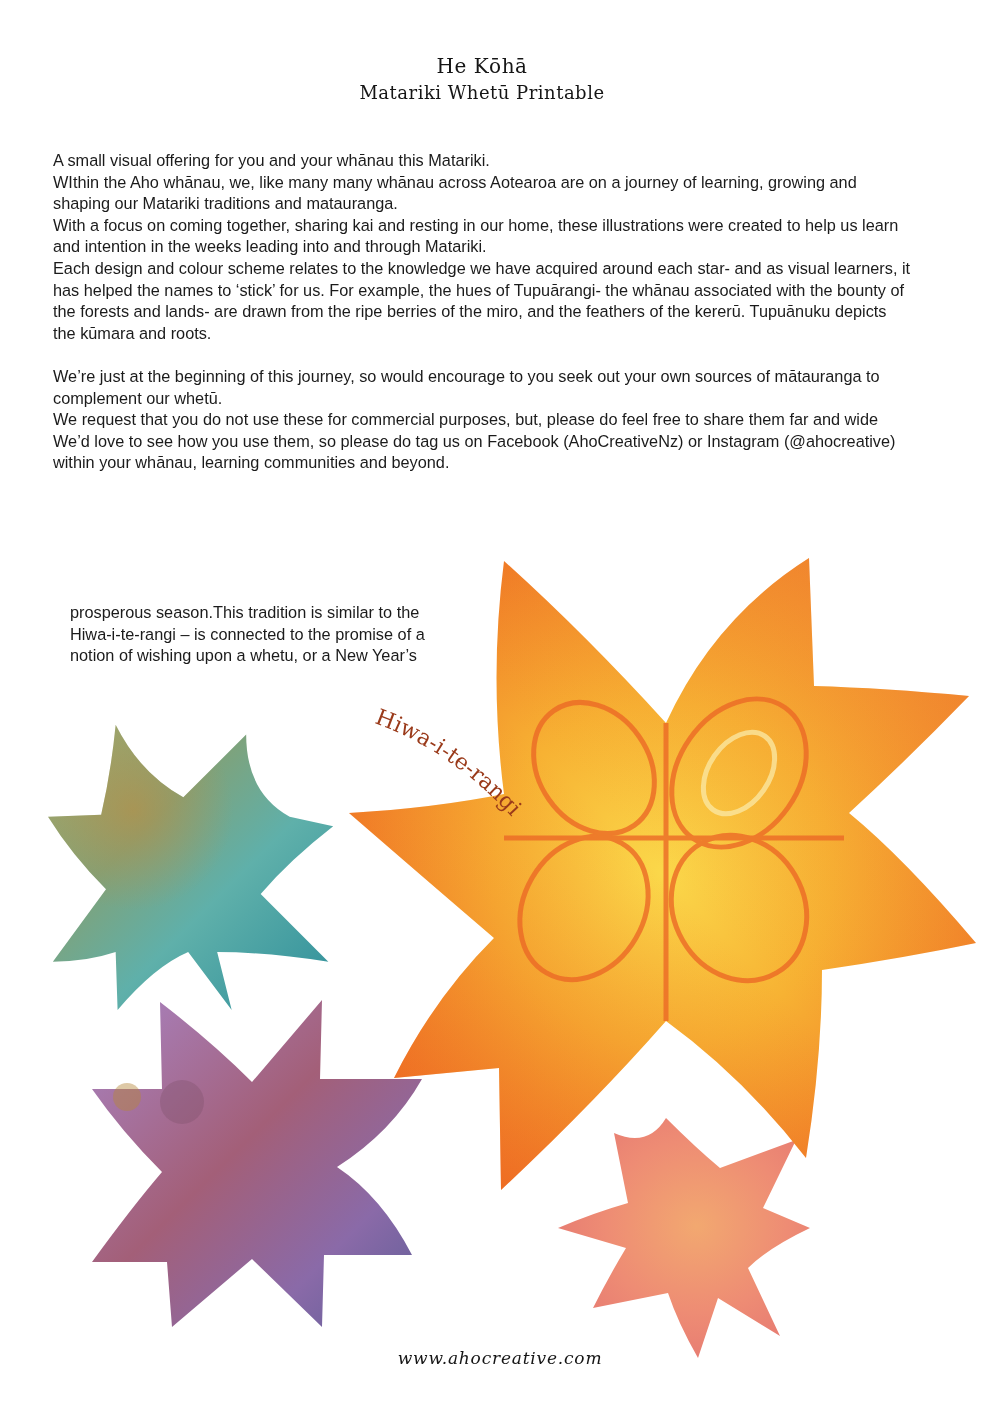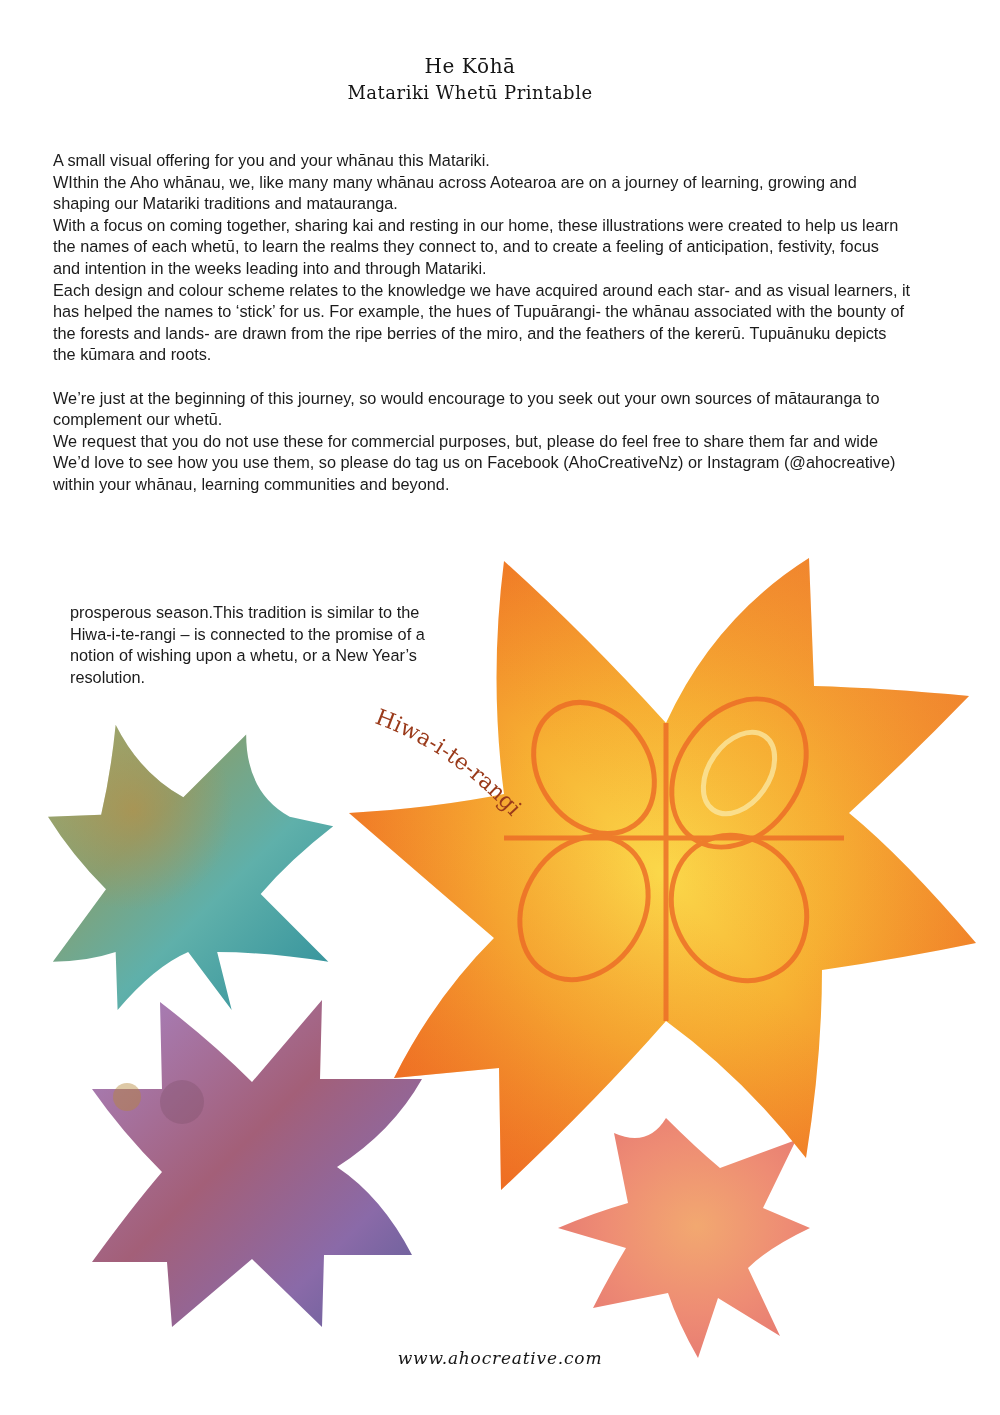--- a/index.html
+++ b/index.html
@@ -1,19 +1,19 @@
 <!DOCTYPE html>
 <html><head>
   <meta charset="utf-8">
   <style>
     * { margin: 0; padding: 0; box-sizing: border-box; }
     html, body { width: 1000px; height: 1415px; background: #ffffff; overflow: hidden; }
     body { position: relative; font-family: "Liberation Sans", "DejaVu Sans", sans-serif; color: #1a1a1a; }
 
-    .title-block { position: absolute; top: 52px; left: 4px; width: 932px; text-align: center;
+    .title-block { position: absolute; top: 52px; left: 16px; width: 932px; text-align: center;
       font-family: "DejaVu Serif", "Liberation Serif", serif; color: #151515; }
     .title-main { font-size: 20px; line-height: 28px; letter-spacing: 0.5px; }
     .title-sub { font-size: 18px; line-height: 26px; letter-spacing: 0.5px; }
 
     .intro { position: absolute; top: 150px; left: 53px; width: 920px; font-size: 16.3px; line-height: 21.6px; color: #1b1b1b; }
     .intro .para-gap { height: 21.6px; }
     .intro .line { display: block; white-space: nowrap; }
 
     .star-caption { position: absolute; top: 602px; left: 70px; width: 420px; font-size: 16.3px; line-height: 21.6px; color: #1b1b1b; }
     .star-caption .line { display: block; white-space: nowrap; }
@@ -30,39 +30,37 @@
 <div class="title-block">
   <div class="title-main">He Kōhā</div>
   <div class="title-sub">Matariki Whetū Printable</div>
 </div>
 
 <div class="intro">
   <span class="line">A small visual offering for you and your whānau this Matariki.</span>
   <span class="line">WIthin the Aho whānau, we, like many many whānau across Aotearoa are on a journey of learning, growing and</span>
   <span class="line">shaping our Matariki traditions and matauranga.</span>
   <span class="line">With a focus on coming together, sharing kai and resting in our home, these illustrations were created to help us learn</span>
-  <span class="line">the names of each whetū, to learn the realms they connect to, and to create a feeling of anticipation, festivity, focus</span>
   <span class="line">and intention in the weeks leading into and through Matariki.</span>
   <span class="line">Each design and colour scheme relates to the knowledge we have acquired around each star- and as visual learners, it</span>
   <span class="line">has helped the names to ‘stick’ for us. For example, the hues of Tupuārangi- the whānau associated with the bounty of</span>
   <span class="line">the forests and lands- are drawn from the ripe berries of the miro, and the feathers of the kererū. Tupuānuku depicts</span>
   <span class="line">the kūmara and roots.</span>
   <div class="para-gap"></div>
   <span class="line">We’re just at the beginning of this journey, so would encourage to you seek out your own sources of mātauranga to</span>
   <span class="line">complement our whetū.</span>
   <span class="line">We request that you do not use these for commercial purposes, but, please do feel free to share them far and wide</span>
   <span class="line">We’d love to see how you use them, so please do tag us on Facebook (AhoCreativeNz) or Instagram (@ahocreative)</span>
   <span class="line">within your whānau, learning communities and beyond.</span>
 </div>
 
 <div class="star-caption">
   <span class="line">prosperous season.This tradition is similar to the</span>
   <span class="line">Hiwa-i-te-rangi – is connected to the promise of a</span>
   <span class="line">notion of wishing upon a whetu, or a New Year’s</span>
-  <span class="line">resolution.</span>
 </div>
 
 <div class="star" style="left:44px; top:720px; width:298px; height:290px;">
   <svg viewBox="0 0 300 300">
     <defs>
       <linearGradient id="gTeal" x1="0" y1="0" x2="1" y2="1">
         <stop offset="0" stop-color="#a7a86a"></stop>
         <stop offset="0.35" stop-color="#7fa27a"></stop>
         <stop offset="0.6" stop-color="#5fb0aa"></stop>
         <stop offset="1" stop-color="#2e8e9a"></stop>

